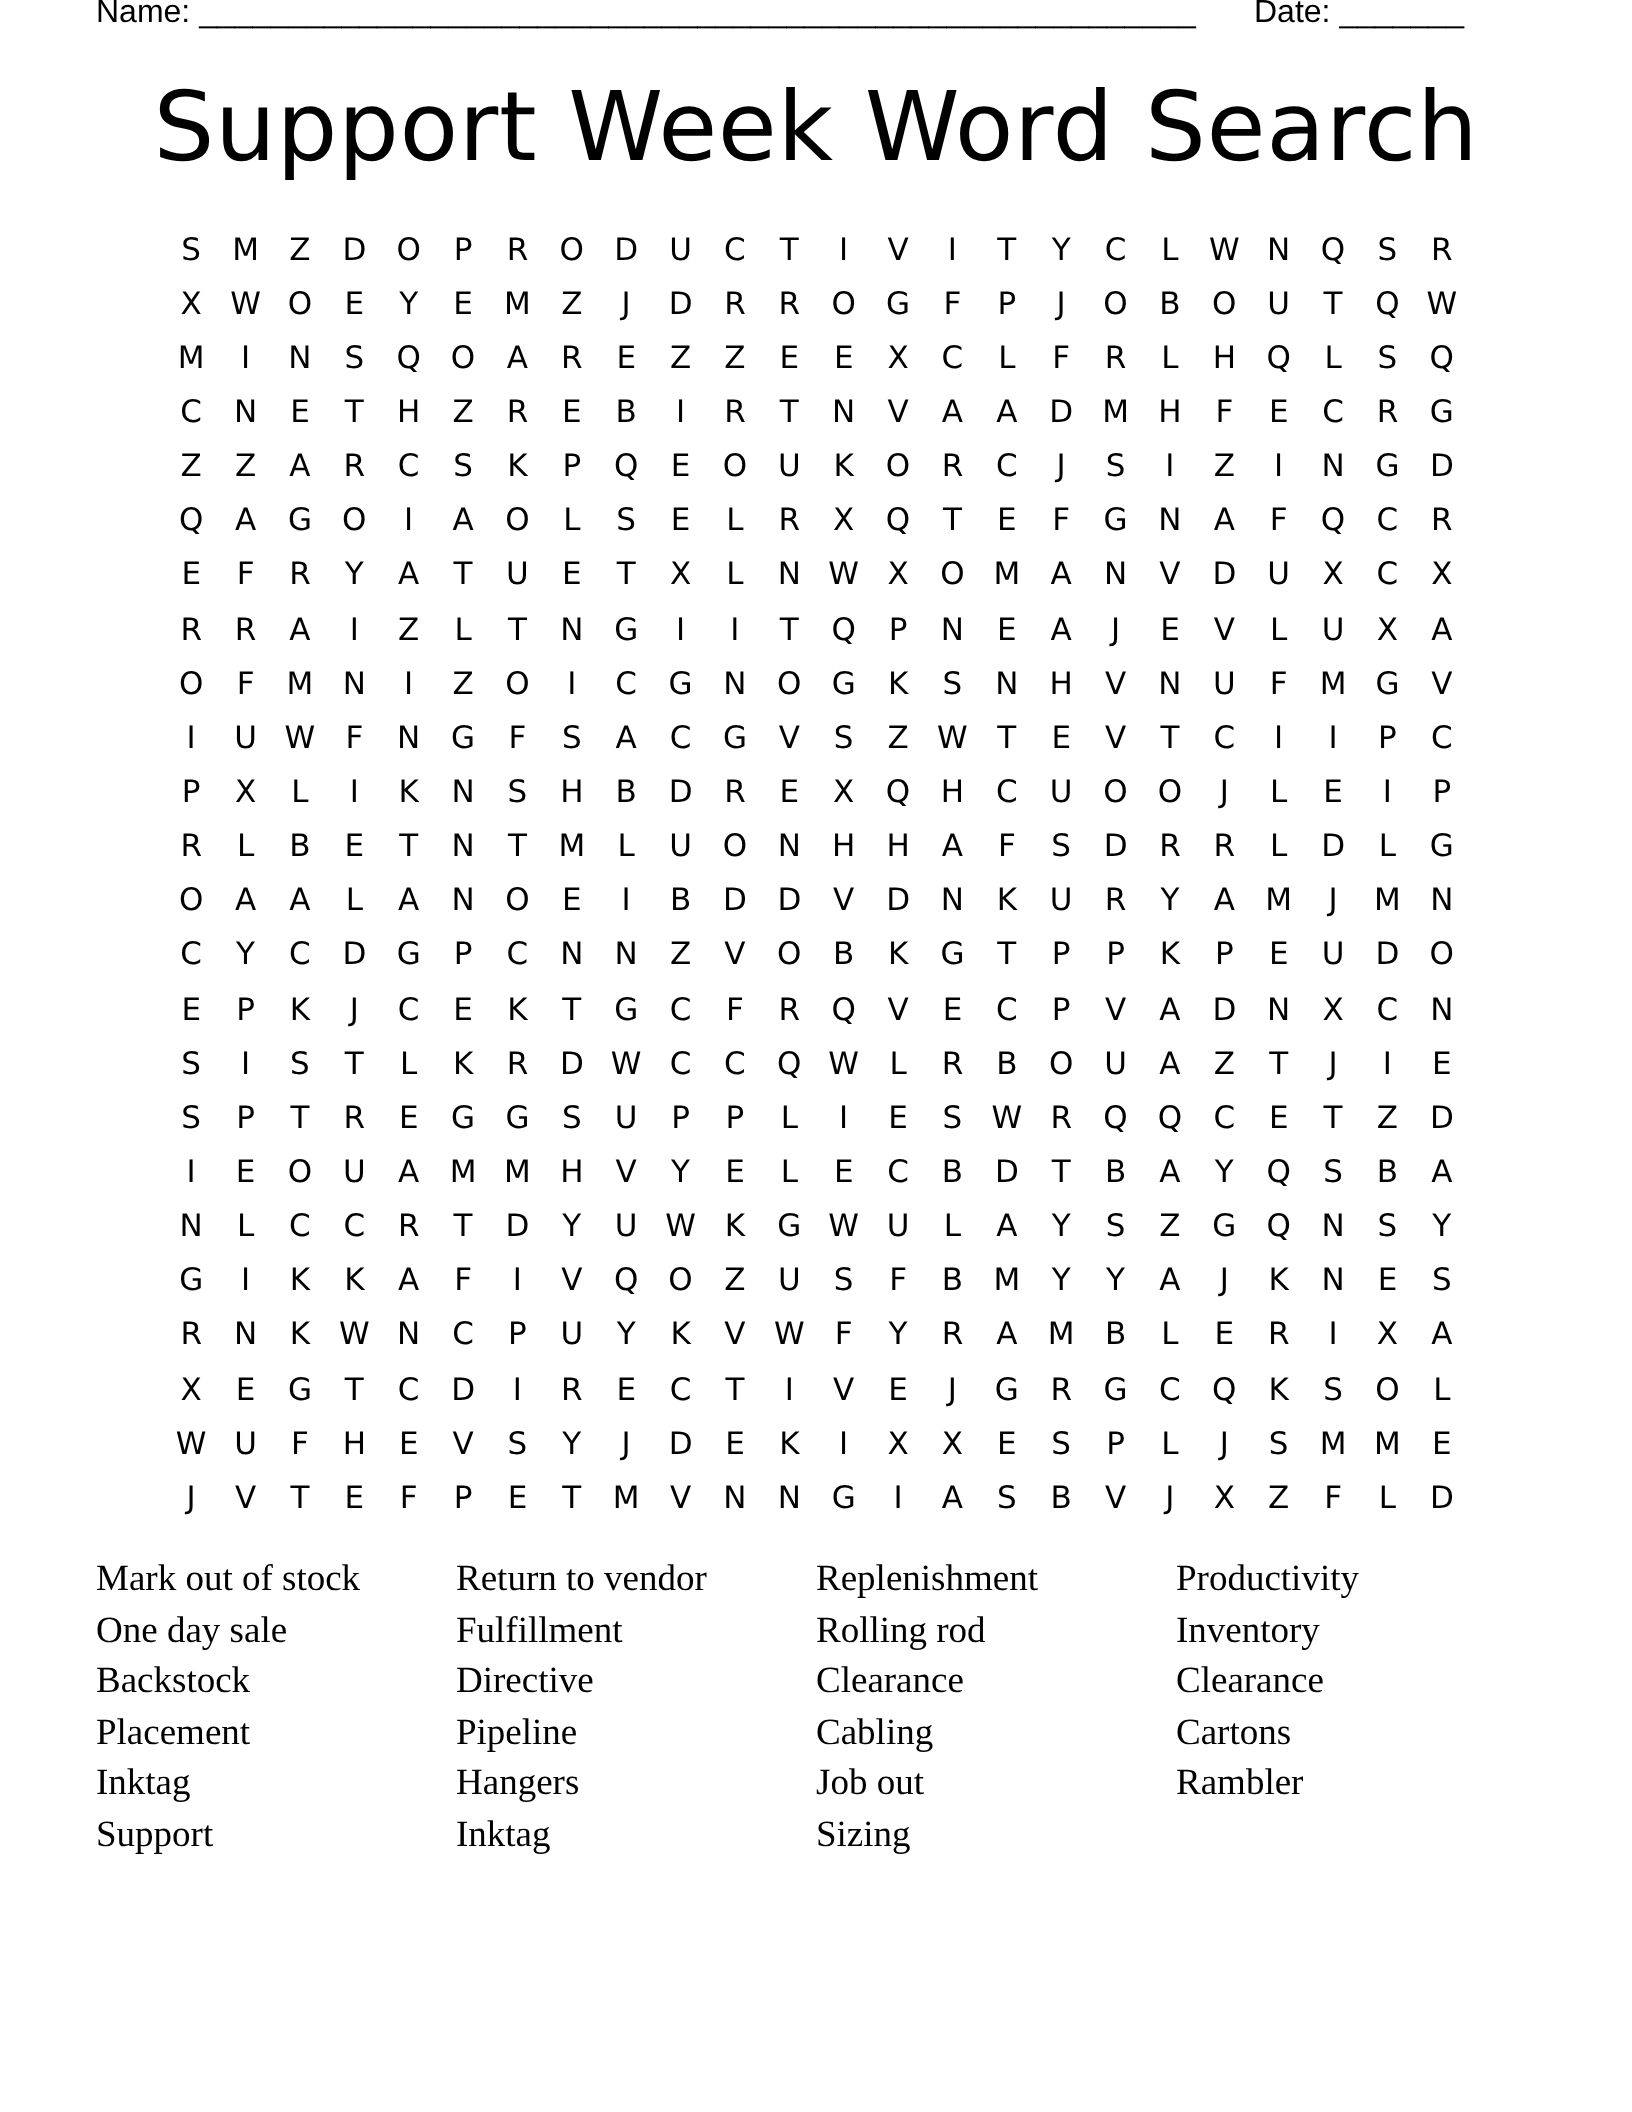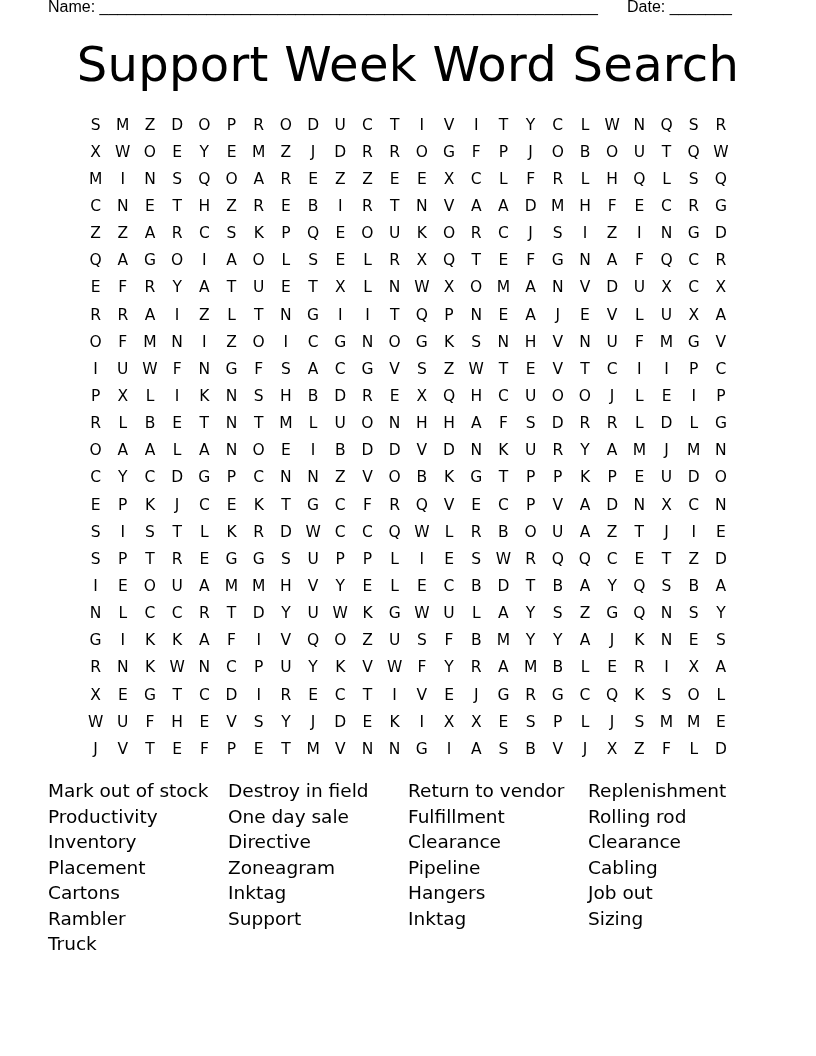--- a/index.html
+++ b/index.html
@@ -19,21 +19,21 @@
     display: grid; grid-template-columns: repeat(24, 27.2px); grid-auto-rows: 27.15px;
     font-family: "DejaVu Sans", sans-serif; font-size: 15.5px;
   }
   .cell { display: flex; align-items: center; justify-content: center; }
   .wordlist {
     position: absolute; left: 48px; top: 778px;
     display: grid; grid-template-columns: 180px 180px 180px 180px; grid-auto-rows: 25.5px;
     grid-auto-flow: row;
     font-family: "DejaVu Sans", sans-serif; font-size: 18.5px;
   }
-  .word { white-space: nowrap; line-height: 25px; }
+  .word { white-space: nowrap; line-height: 25px; font-family: Liberation Serif, serif; }
 </style>
 </head>
 <body>
 
 <div class="header-line">
   <span class="name-label">Name: ________________________________________________________</span>
   <span class="date-label">Date: _______</span>
 </div>
 
 <div class="title">Support Week Word Search</div>
@@ -612,38 +612,36 @@
     <div class="cell">J</div>
     <div class="cell">X</div>
     <div class="cell">Z</div>
     <div class="cell">F</div>
     <div class="cell">L</div>
     <div class="cell">D</div>
   </div>
 
 <div class="wordlist" id="wordlist">
     <div class="word">Mark out of stock</div>
-    <div class="word">Destroy in field</div>
     <div class="word">Return to vendor</div>
     <div class="word">Replenishment</div>
     <div class="word">Productivity</div>
     <div class="word">One day sale</div>
     <div class="word">Fulfillment</div>
     <div class="word">Rolling rod</div>
     <div class="word">Inventory</div>
+    <div class="word">Backstock</div>
     <div class="word">Directive</div>
     <div class="word">Clearance</div>
     <div class="word">Clearance</div>
     <div class="word">Placement</div>
-    <div class="word">Zoneagram</div>
     <div class="word">Pipeline</div>
     <div class="word">Cabling</div>
     <div class="word">Cartons</div>
     <div class="word">Inktag</div>
     <div class="word">Hangers</div>
     <div class="word">Job out</div>
     <div class="word">Rambler</div>
     <div class="word">Support</div>
     <div class="word">Inktag</div>
     <div class="word">Sizing</div>
-    <div class="word">Truck</div>
     <div class="word"></div>
   </div>
 
 </body></html>

